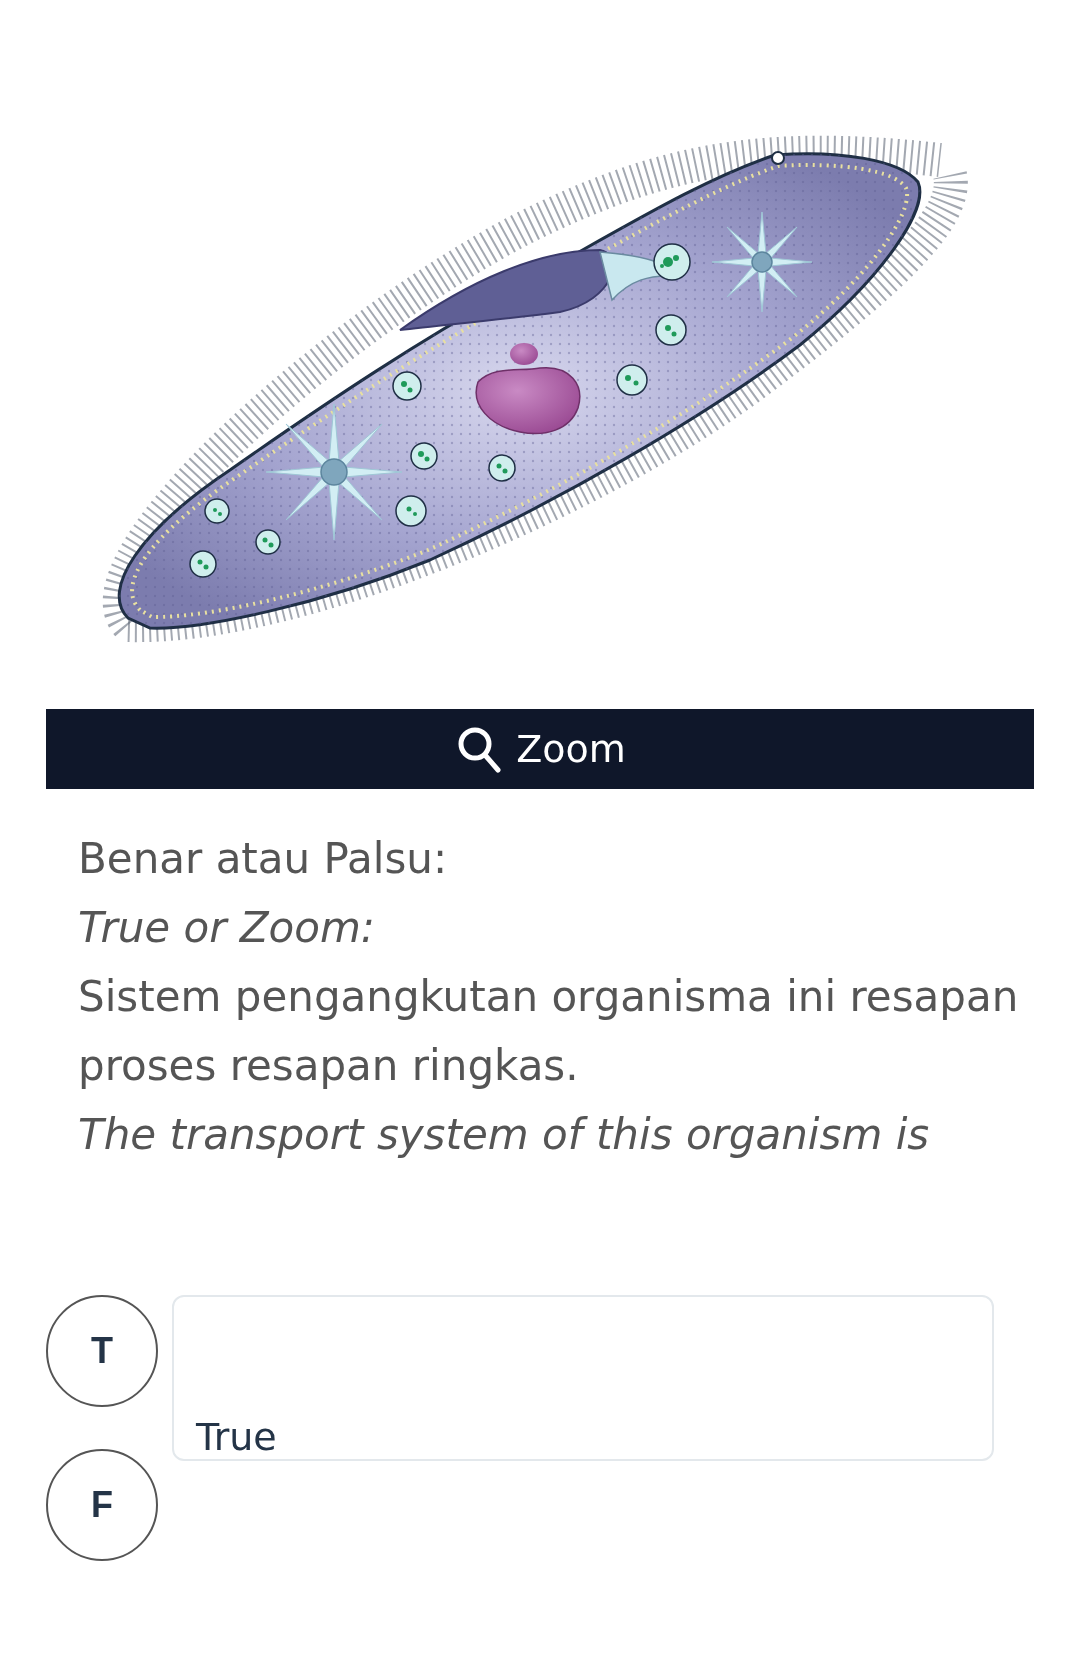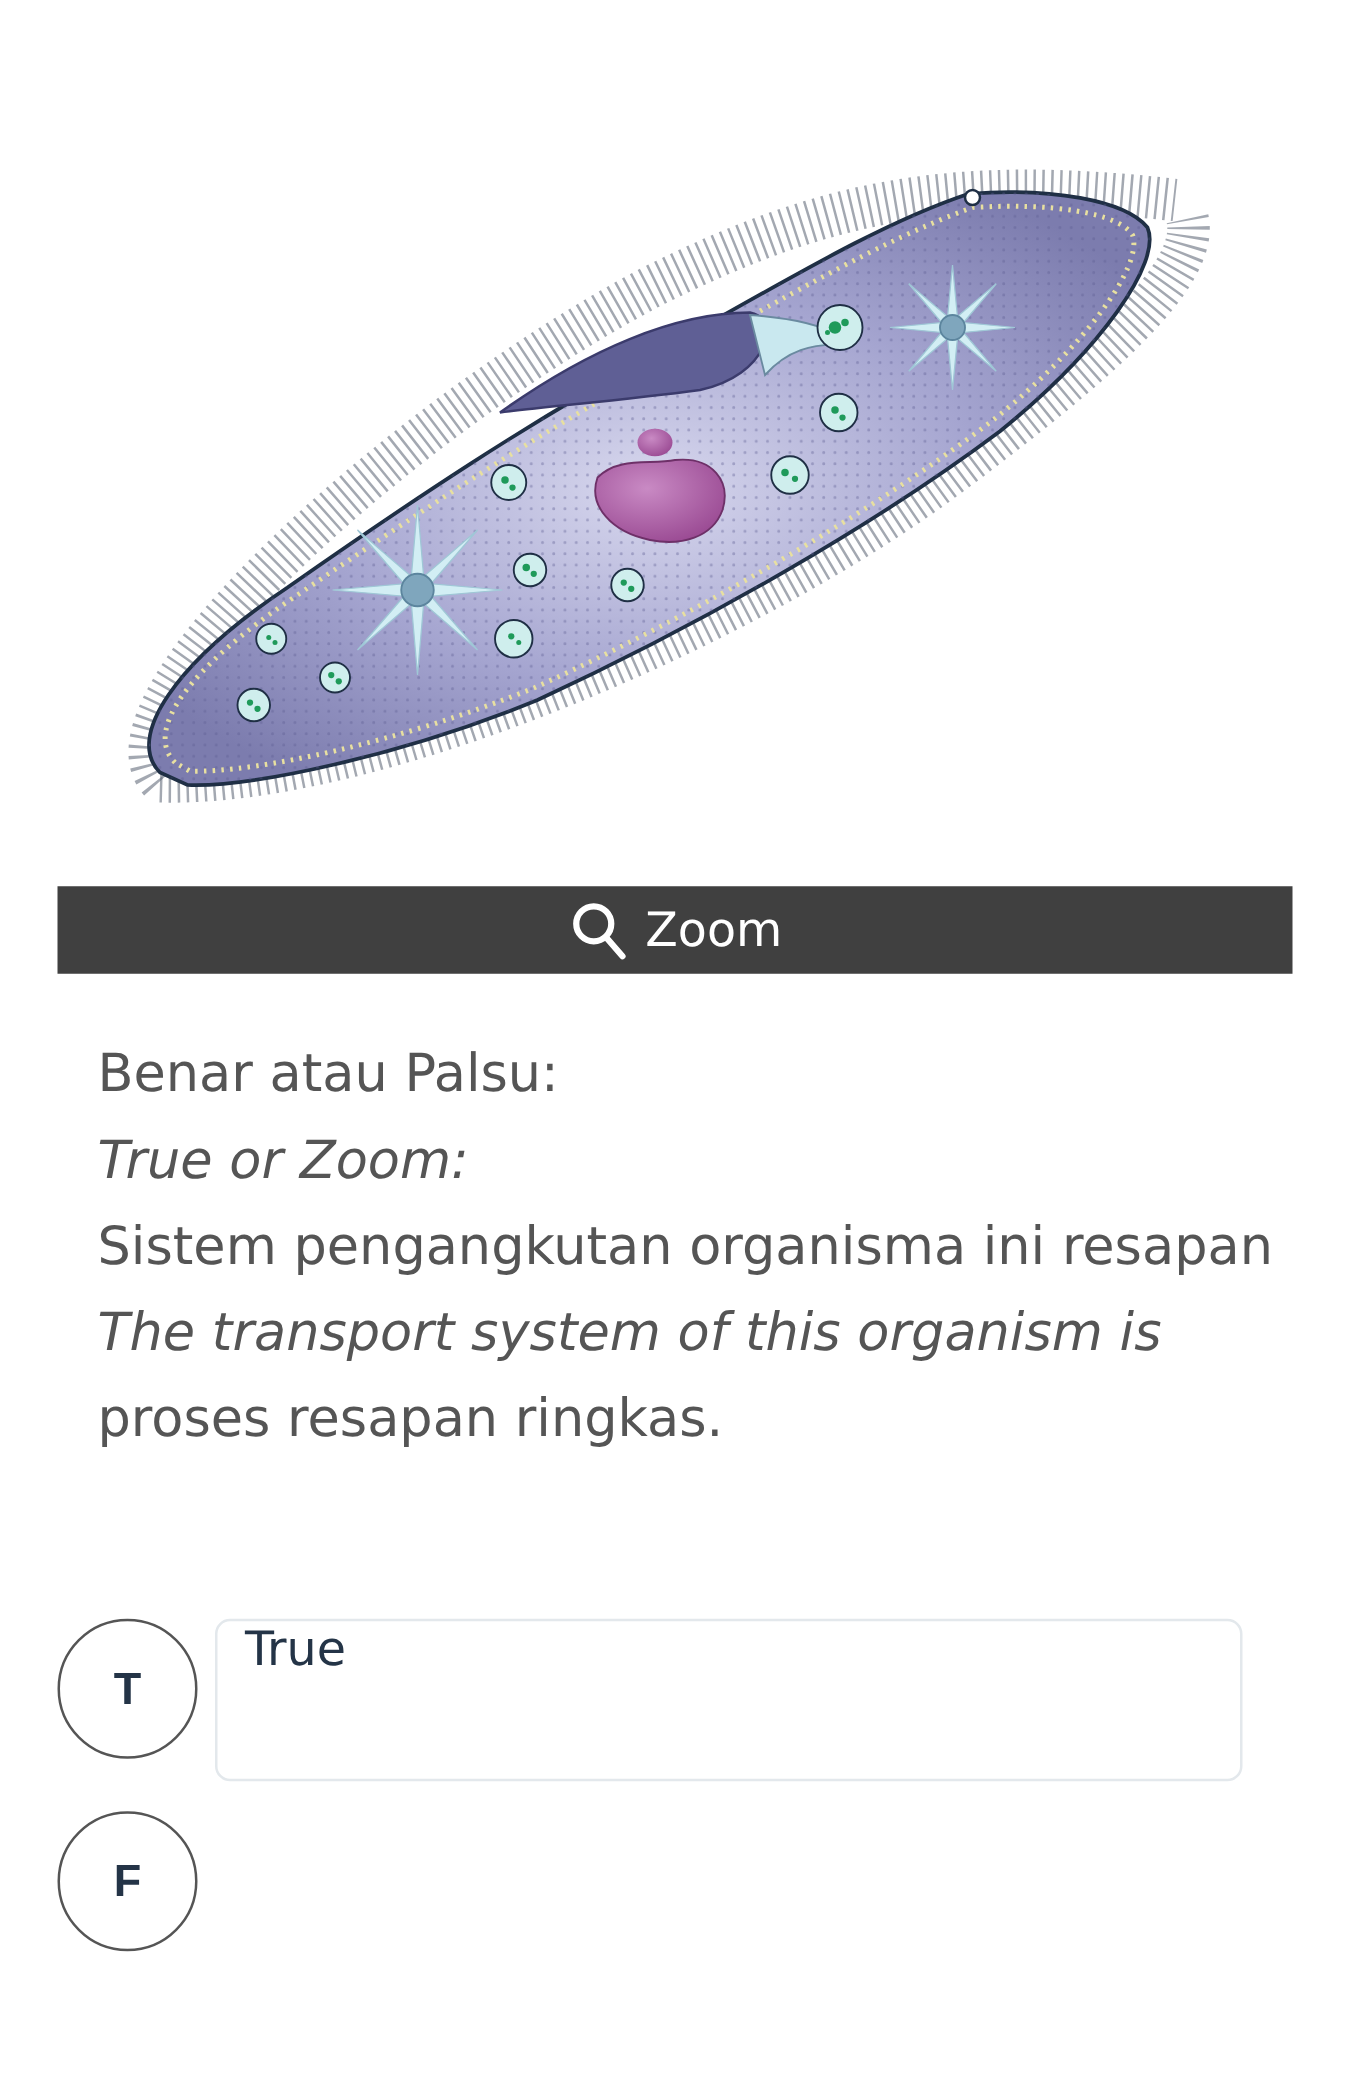--- a/index.html
+++ b/index.html
@@ -1,35 +1,35 @@
 <!DOCTYPE html>
 <html><head>
 <meta charset="utf-8">
 <style>
   html, body { margin: 0; padding: 0; background: #ffffff; }
   body { width: 1080px; height: 1670px; position: relative; overflow: hidden;
          font-family: "Liberation Sans", "DejaVu Sans", sans-serif; }
   .illustration { position: absolute; left: 0; top: 0; width: 1080px; height: 700px; }
-  .zoom-bar { position: absolute; left: 46px; top: 709px; width: 988px; height: 70px;
-              background: #404040; display: flex; align-items: center; justify-content: center;
+  .zoom-bar { position: absolute; left: 46px; top: 709px; width: 988px; height: 80px;
+              background: #0f172a; display: flex; align-items: center; justify-content: center;
               cursor: pointer; }
   .zoom-bar .zoom-icon { width: 52px; height: 52px; margin-right: 10px; }
   .zoom-bar .zoom-label { color: #ffffff; font-size: 38px; font-family: "DejaVu Sans", sans-serif; }
   .question { position: absolute; left: 46px; top: 824px; width: 990px; color: #555555;
               font-size: 42px; line-height: 69px; font-family: "DejaVu Sans", sans-serif; margin-left: 32px; }
   .question .line { display: block; white-space: nowrap; }
   .question .it { font-style: italic; }
   .option { position: absolute; left: 46px; width: 948px; height: 130px; }
   .option .badge { position: absolute; left: 0; top: 0; width: 112px; height: 112px;
                    border: 2px solid #555555; border-radius: 50%; display: flex;
                    align-items: center; justify-content: center; color: #243447;
                    font-weight: bold; font-size: 36px; box-sizing: border-box; background: #fff; }
-  .option .box { position: absolute; left: 126px; top: 0; width: 822px; height: 130px;
+  .option .box { position: absolute; left: 126px; top: 0; width: 822px; height: 166px;
                  border: 2px solid #e3e8ec; border-radius: 12px; box-sizing: border-box;
-                 display: flex; align-items: flex-start; padding-left: 22px; background: #fff; }
+                 display: flex; align-items: flex-end; padding-left: 22px; background: #fff; }
   .option .box span { color: #243447; font-size: 38px; font-family: "DejaVu Sans", sans-serif; }
   .opt-true { top: 1295px; }
   .opt-false { top: 1449px; }
 </style>
 </head>
 <body>
 
 <div class="illustration">
   <svg width="1080" height="700" viewBox="0 0 1080 700" xmlns="http://www.w3.org/2000/svg">
     <defs>
@@ -149,22 +149,22 @@
     <circle cx="21" cy="21" r="14" fill="none" stroke="#ffffff" stroke-width="5"></circle>
     <line x1="31" y1="32" x2="44" y2="47" stroke="#ffffff" stroke-width="5" stroke-linecap="round"></line>
   </svg>
   <span class="zoom-label">Zoom</span>
 </div>
 
 <div class="question">
   <span class="line">Benar atau Palsu:</span>
   <span class="line it">True or Zoom:</span>
   <span class="line">Sistem pengangkutan organisma ini resapan</span>
+  <span class="line">proses resapan ringkas.</span>
   <span class="line it">The transport system of this organism is</span>
-  <span class="line">proses resapan ringkas.</span>
 </div>
 
 <div class="option opt-true">
   <div class="badge">
     <span>T</span>
   </div>
   <div class="box">
     <span>True</span>
   </div>
 </div>

